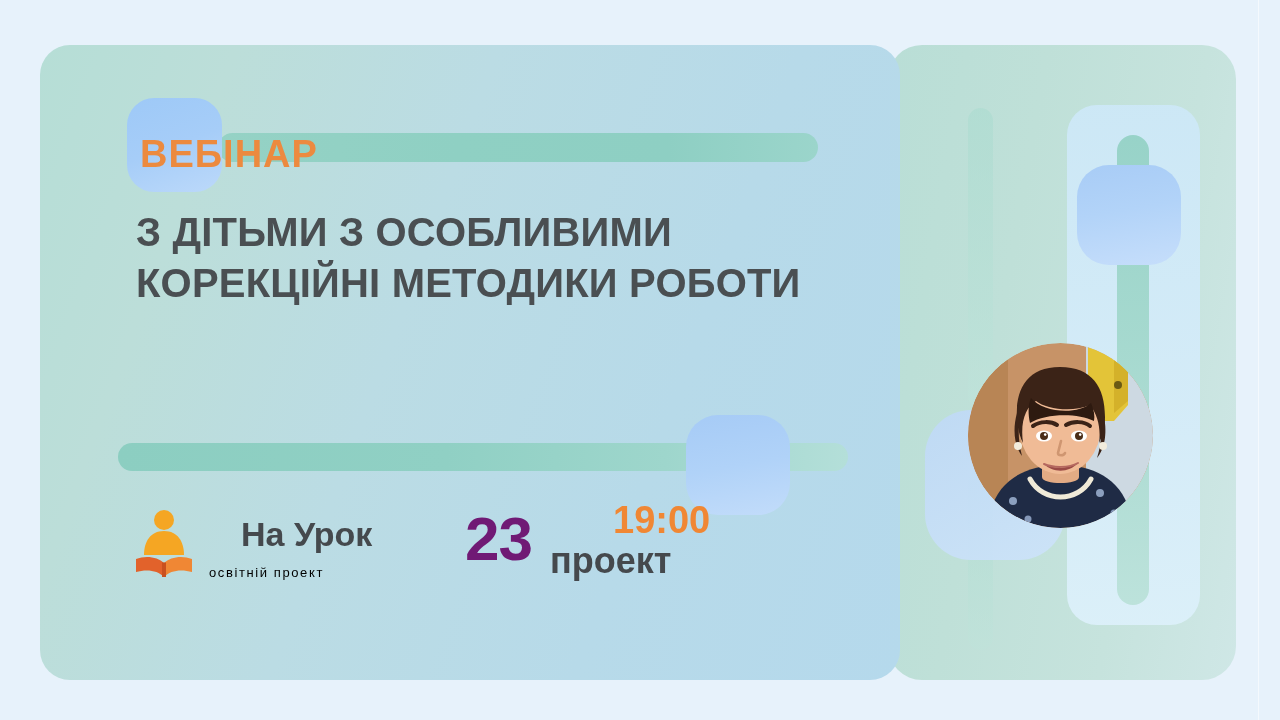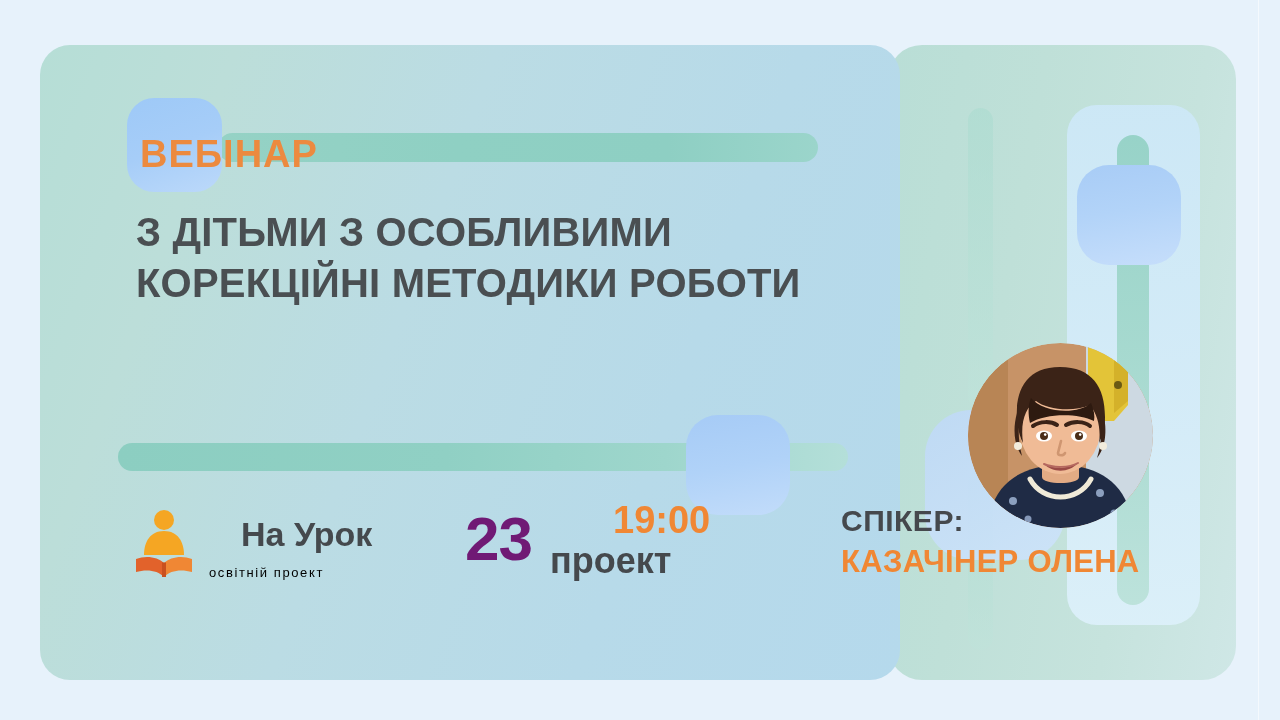--- a/index.html
+++ b/index.html
@@ -204,24 +204,20 @@
     <span class="logo-text">На Урок</span>
     <span class="logo-sub">освітній проект</span>
   </div>
 
   <div class="date-block">
     <span class="date-time">19:00</span>
     <span class="date-day">23</span>
     <span class="date-month">проект</span>
   </div>
 
-  <div class="speaker-block">
-    <span class="speaker-label">СПІКЕР:</span>
-    <span class="speaker-name">КАЗАЧІНЕР ОЛЕНА</span>
-  </div>
 
   <div class="photo">
     <svg width="185" height="185" viewBox="0 0 185 185" xmlns="http://www.w3.org/2000/svg">
       <defs>
         <clipPath id="circClip">
             <circle cx="92.5" cy="92.5" r="92.5"></circle>
           </clipPath>
       </defs>
       <g clip-path="url(#circClip)">
 

